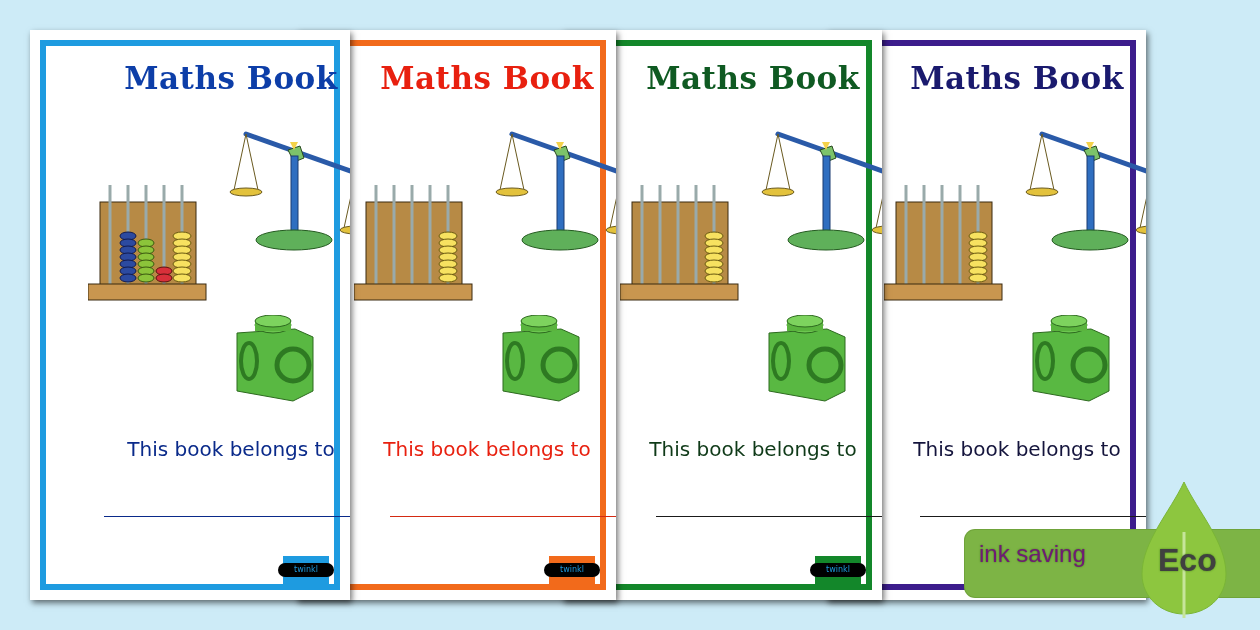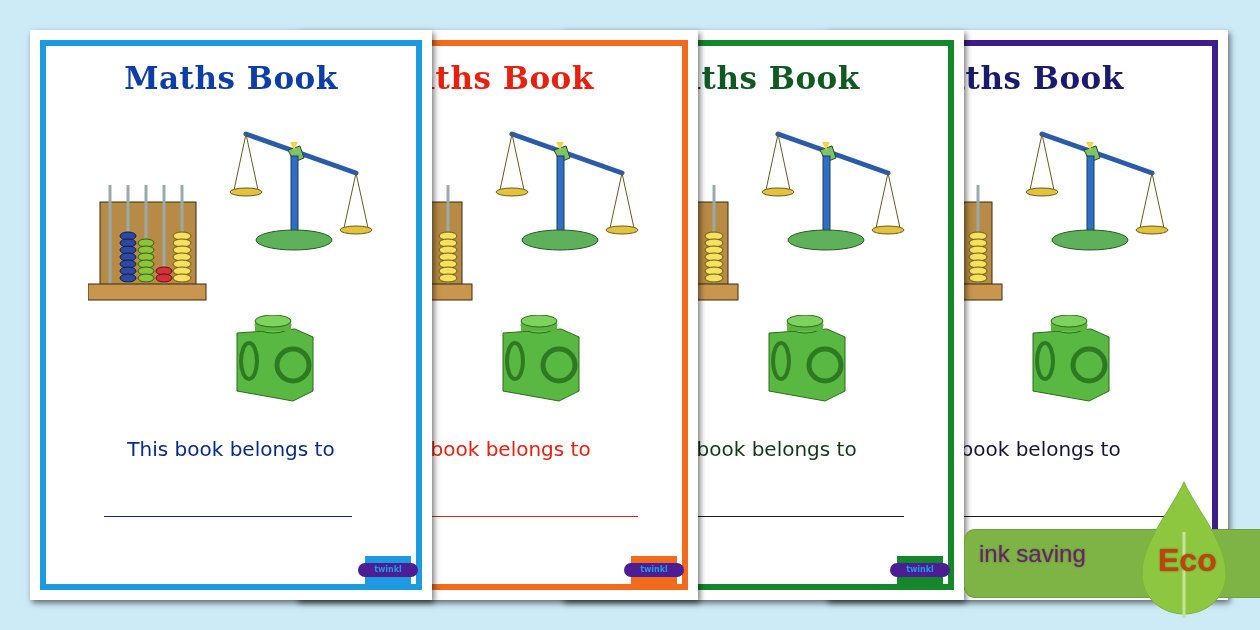--- a/index.html
+++ b/index.html
@@ -2,21 +2,21 @@
 <html><head>
 <meta charset="utf-8">
 <style>
   html, body { margin:0; padding:0; }
   body {
     width:1260px; height:630px; overflow:hidden; position:relative;
     background:#cdebf7;
     font-family:"DejaVu Sans", sans-serif;
   }
   .card {
-    position:absolute; top:30px; width:402px; height:570px;
+    position:absolute; top:30px; width:320px; height:570px;
     background:#ffffff;
     box-shadow: 2px 3px 6px rgba(0,0,0,0.55);
     overflow:hidden;
   }
   .frame {
     position:absolute; left:10px; top:10px; right:10px; bottom:10px;
     border:6px solid #1e9be0;
     box-sizing:border-box;
   }
   .title {
@@ -30,43 +30,43 @@
   }
   .name-line {
     position:absolute; top:486px; left:94px; width:248px; height:0;
     border-top:1.5px solid #0a2a8a;
   }
   .logo-box {
     position:absolute; right:21px; bottom:16px; width:46px; height:28px;
     display:flex; align-items:center; justify-content:center;
   }
   .logo-cloud {
-    background:#4c1d95; border-radius:10px; padding:1px 16px;
-    font-size:8px; font-weight:bold; color:#1e9be0; line-height:12px;
+    background:#000000; border-radius:10px; padding:1px 16px;
+    font-size:8px; font-weight:normal; color:#1e9be0; line-height:12px;
   }
   .abacus { position:absolute; left:58px; top:150px; }
   .scale { position:absolute; left:198px; top:98px; }
   .cube { position:absolute; left:203px; top:285px; }
 
   
   .eco {
     position:absolute; left:965px; top:530px; width:300px; height:67px;
     background:#7db445; border-radius:10px 0 0 10px;
     box-shadow: 0 0 0 1px #6fa33a;
   }
   .eco-text {
     position:absolute; left:14px; top:10px;
     font-family:"Liberation Sans", sans-serif; font-size:24px; color:#701a75;
     text-shadow: 0 0 2px #3f7a1a;
   }
   .eco-leaf { position:absolute; left:1138px; top:482px; }
   .eco-label {
     position:absolute; left:1158px; top:542px;
     font-family:"Liberation Sans", sans-serif; font-weight:bold; font-size:32px;
-    color:#c2410c; text-shadow: 0 0 2px #3f7a1a;
+    color:#404040; text-shadow: 0 0 2px #3f7a1a;
   }
 </style>
 </head>
 <body>
 
 <div class="card" style="left:826px;">
   <div class="frame" style="border-color:#3c1d8c;"></div>
   <div class="title" style="color:#1a1a6e;">Maths Book</div>
   <svg class="abacus" width="120" height="125" viewBox="0 0 120 125">
     <rect x="12" y="22" width="96" height="88" fill="#b78a45" stroke="#3a2a10"></rect>

